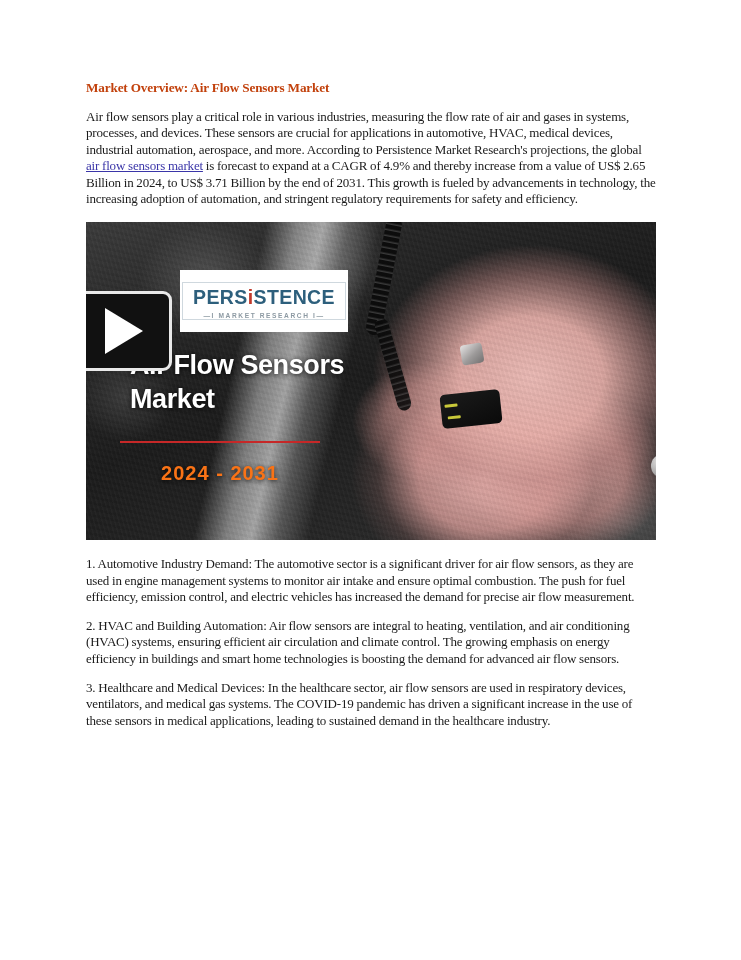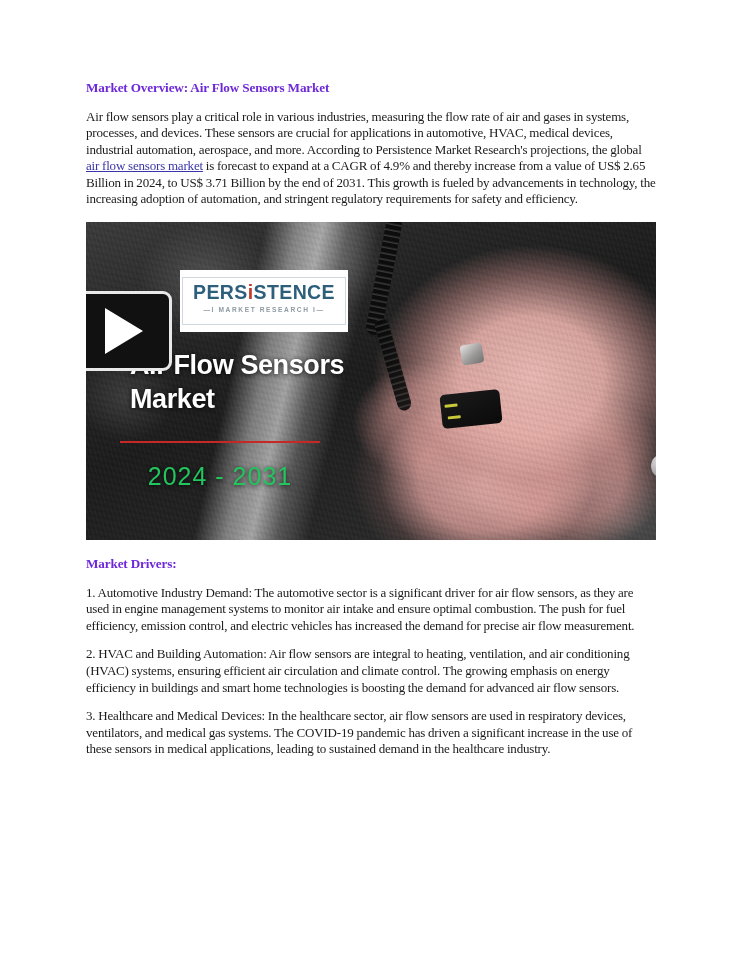--- a/index.html
+++ b/index.html
@@ -28,21 +28,21 @@
     position: absolute;
     left: 86px;
     top: 80px;
     width: 570px;
   }
 
   .section-title {
     font-size: 13.2px;
     font-weight: bold;
     letter-spacing: -0.15px;
-    color: #6d28d9;
+    color: #c2410c;
     margin: 0 0 12px 0;
     line-height: 1.25;
   }
 
   .para {
     font-size: 13px;
     line-height: 16.6px;
     color: #1a1a1a;
     margin: 0 0 12px 0;
     text-align: left;
@@ -155,21 +155,21 @@
     width: 168px;
     height: 62px;
     background: #ffffff;
     display: flex;
     flex-direction: column;
     align-items: center;
     justify-content: center;
   }
   .logo-inner {
     border: 1.5px solid #cfd8de;
-    padding: 5px 10px 11px 10px;
+    padding: 5px 10px 0 10px;
     display: flex;
     flex-direction: column;
     align-items: center;
   }
   .logo-word {
     font-family: "Liberation Sans", sans-serif;
     font-size: 19.5px;
     font-weight: bold;
     letter-spacing: 0.4px;
     color: #2d5f7c;
@@ -211,24 +211,24 @@
     height: 2px;
     background: #c62828;
   }
   .media-years {
     position: absolute;
     left: 34px;
     top: 240px;
     width: 200px;
     text-align: center;
     font-family: "Liberation Sans", sans-serif;
-    font-size: 25px;
-    font-weight: normal;
+    font-size: 20px;
+    font-weight: bold;
     letter-spacing: 1px;
-    color: #22c55e;
+    color: #f97316;
     text-shadow: 0 1px 5px rgba(0,0,0,0.85);
   }
 
   
   .play-overlay {
     position: absolute;
     left: -18px;
     top: 69px;
     width: 104px;
     height: 80px;
@@ -284,20 +284,19 @@
 
       <div class="media-rule"></div>
 
       <div class="media-years">2024 - 2031</div>
 
       <div class="play-overlay" title="Play video">
         <div class="play-triangle"></div>
       </div>
     </div>
 
-    <h2 class="section-title">Market Drivers:</h2>
 
     <p class="para">1. Automotive Industry Demand: The automotive sector is a significant driver for air flow sensors, as they are used in engine management systems to monitor air intake and ensure optimal combustion. The push for fuel efficiency, emission control, and electric vehicles has increased the demand for precise air flow measurement.</p>
     <p class="para">2. HVAC and Building Automation: Air flow sensors are integral to heating, ventilation, and air conditioning (HVAC) systems, ensuring efficient air circulation and climate control. The growing emphasis on energy efficiency in buildings and smart home technologies is boosting the demand for advanced air flow sensors.</p>
     <p class="para">3. Healthcare and Medical Devices: In the healthcare sector, air flow sensors are used in respiratory devices, ventilators, and medical gas systems. The COVID-19 pandemic has driven a significant increase in the use of these sensors in medical applications, leading to sustained demand in the healthcare industry.</p>
 
   </div>
 </div>
 
 </body></html>

